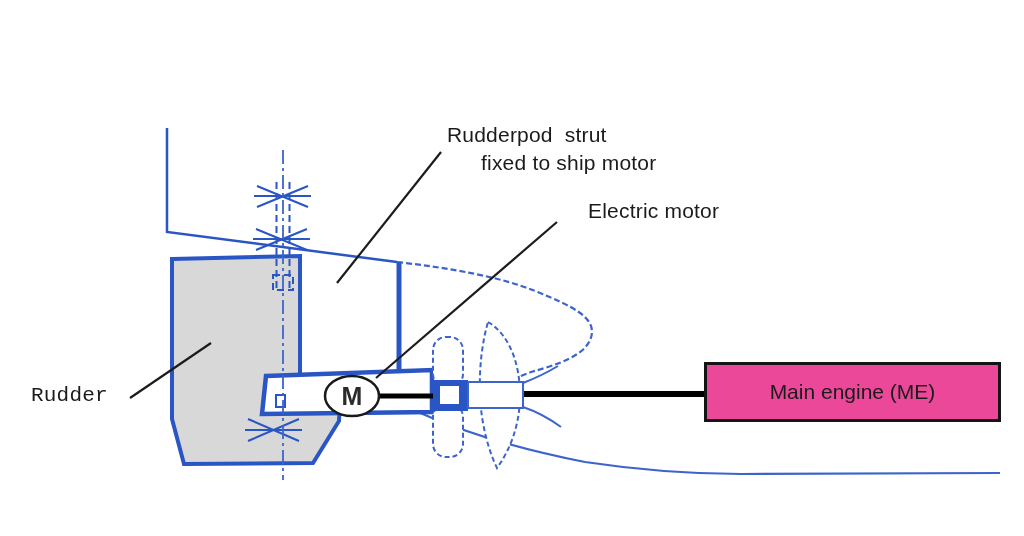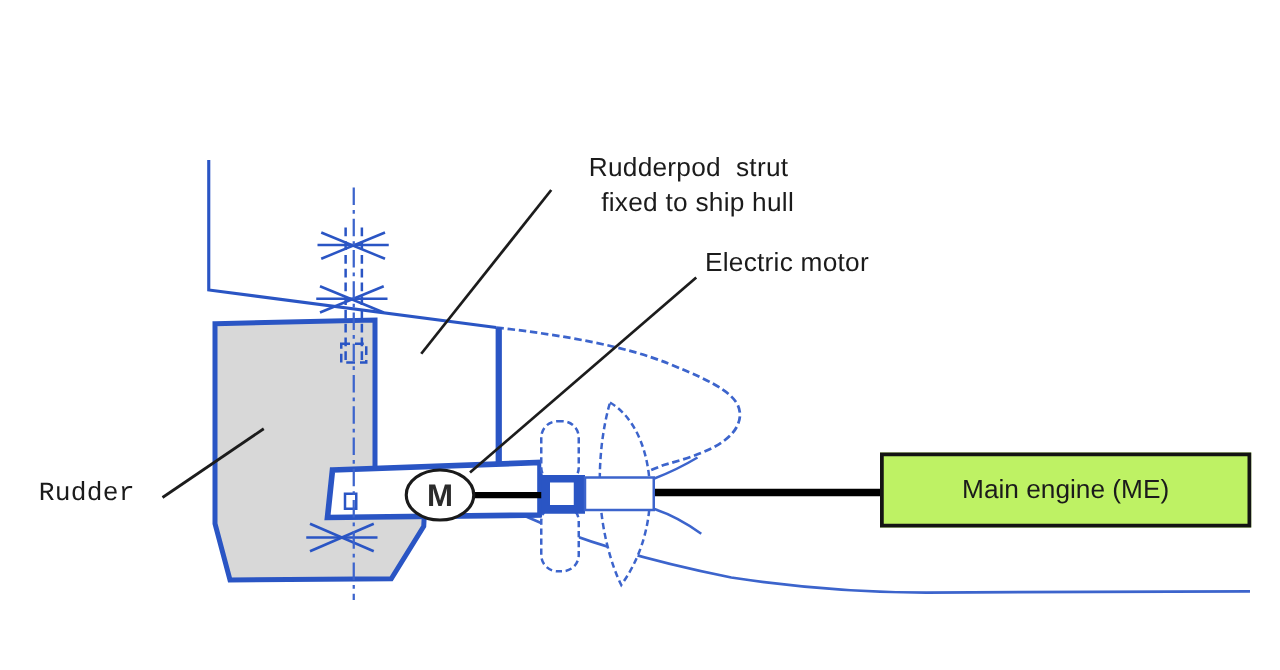--- a/index.html
+++ b/index.html
@@ -25,21 +25,21 @@
     color:var(--text);
     font-size:21px;
     line-height:24px;
     white-space:pre;
     letter-spacing:0.2px;
   }
   #main-engine-box{
     position:absolute;
     left:704px;top:362px;
     width:291px;height:54px;
-    background:#bef264;
+    background:#ec4899;
     border:3px solid #141414;
     display:flex;align-items:center;justify-content:center;
     color:var(--text);
     font-size:21px;
   }
   
   .s-blue{stroke:var(--blue);fill:none;}
   .s-thin{stroke:var(--thin-blue);fill:none;}
   .s-leader{stroke:var(--leader);fill:none;}
   .s-shaft{stroke:var(--shaft);fill:none;}
@@ -111,25 +111,25 @@
     <g>
       <ellipse cx="352" cy="396" rx="27" ry="20" fill="#ffffff" stroke="#1a1a1a" stroke-width="2.5"></ellipse>
       <text x="352" y="405" text-anchor="middle" font-size="25" font-weight="bold" font-family="Liberation Sans, sans-serif" fill="#2b2b2b">M</text>
     </g>
 
     <line class="s-leader" x1="441" y1="152" x2="337" y2="283" stroke-width="2.2"></line>
     <line class="s-leader" x1="557" y1="222" x2="376" y2="378" stroke-width="2.2"></line>
     <line class="s-leader" x1="130" y1="398" x2="211" y2="343" stroke-width="2.2"></line>
   </svg>
 
-  <div class="lbl" style="left:447px;top:123px;margin-left:24px;">Rudderpod  strut</div>
+  <div class="lbl" style="left:447px;top:123px;">Rudderpod  strut</div>
 
-  <div class="lbl" style="left:481px;top:151px;">fixed to ship hull</div>
+  <div class="lbl" style="left:481px;top:151px;">fixed to ship motor</div>
 
-  <div class="lbl" style="left:564px;top:199px;">Electric motor</div>
+  <div class="lbl" style="left:588px;top:199px;">Electric motor</div>
 
   <div class="lbl" style="left:31px;top:384px;font-family:Liberation Mono, monospace;">Rudder</div>
 
   <div id="main-engine-box">
     <span>Main engine (ME)</span>
   </div>
 
 </div>
 
 </body></html>

